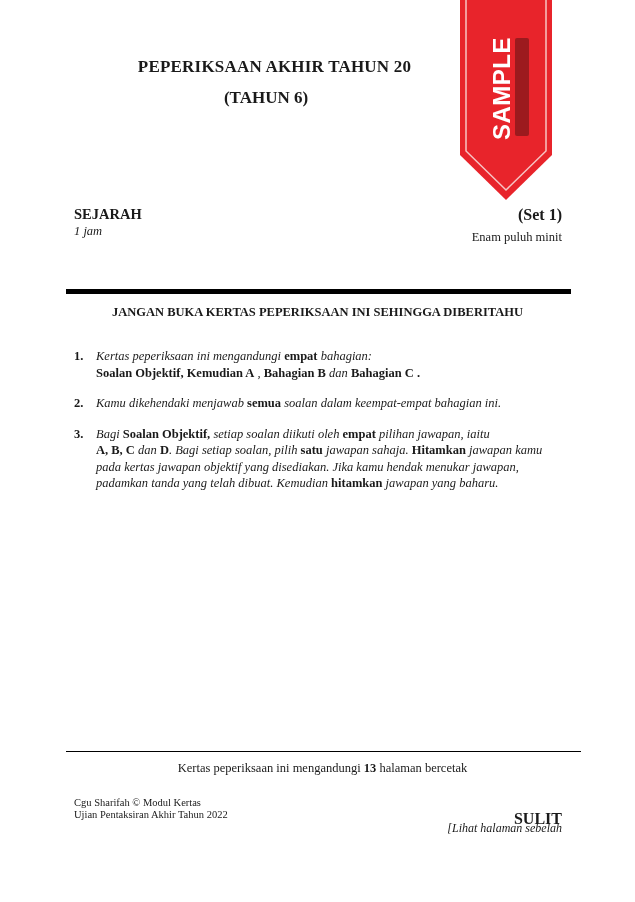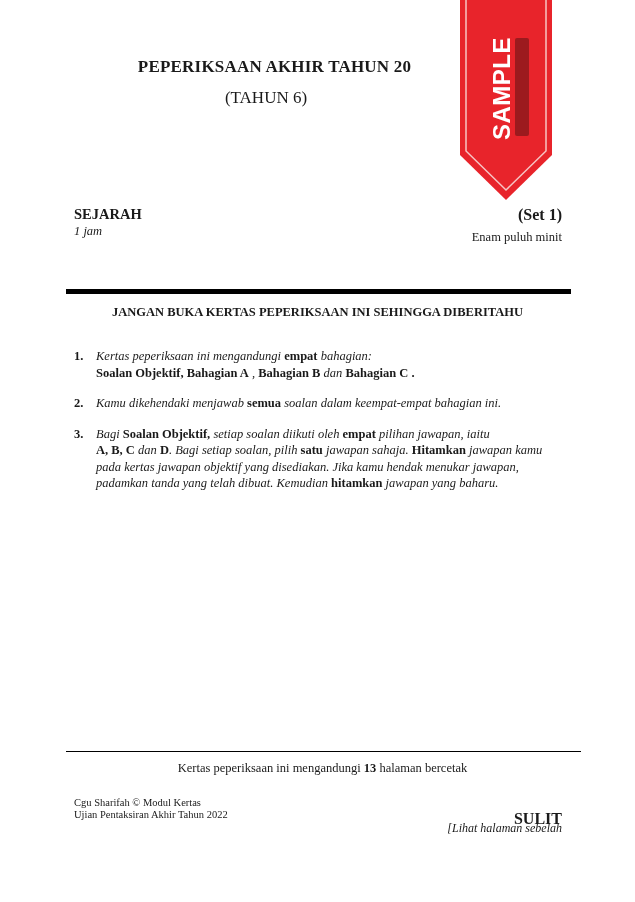--- a/index.html
+++ b/index.html
@@ -3,21 +3,21 @@
   <meta charset="utf-8">
   <style>
     html, body { margin: 0; padding: 0; }
     body {
       width: 635px; height: 902px; background: #ffffff; position: relative; overflow: hidden;
       font-family: "Liberation Serif", "DejaVu Serif", serif; color: #1a1a1a;
     }
     .abs { position: absolute; }
     .title1 { top: 57px; left: 0; width: 539px; text-align: center; font-weight: bold; font-size: 17px; letter-spacing: 0.2px; padding-left: 10px; box-sizing: border-box; }
     .title1 span { display: inline-block; }
-    .title2 { top: 88px; left: 0; width: 522px; text-align: center; font-weight: normal; font-size: 17px; padding-left: 10px; box-sizing: border-box; }
+    .title2 { top: 88px; left: 0; width: 522px; text-align: center; font-weight: bold; font-size: 17px; padding-left: 10px; box-sizing: border-box; }
     .subject { top: 206px; left: 74px; font-weight: bold; font-size: 14.5px; }
     .duration { top: 224px; left: 74px; font-size: 12.5px; font-style: italic; }
     .set { top: 206px; right: 73px; font-weight: bold; font-size: 16px; text-align: right; }
     .duration-words { top: 224px; right: 73px; font-size: 12.5px; text-align: right; margin-top: 6px; }
     .thick-rule { top: 289px; left: 66px; width: 505px; height: 5px; background: #000; }
     .warning { top: 305px; left: 0; width: 635px; text-align: center; font-weight: bold; font-size: 12.5px; padding-left: 0; box-sizing: border-box; }
     .instructions { top: 348px; left: 74px; width: 495px; font-size: 12.5px; line-height: 16.5px; }
     .instr-item { display: flex; margin-bottom: 14px; }
     .instr-num { width: 22px; flex: none; font-weight: bold; }
     .instr-body { flex: 1; }
@@ -42,21 +42,21 @@
 <div class="abs duration">1 jam</div>
 <div class="abs set">(Set 1)</div>
 <div class="abs duration-words">Enam puluh minit</div>
 
 <div class="abs thick-rule"></div>
 <div class="abs warning">JANGAN BUKA KERTAS PEPERIKSAAN INI SEHINGGA DIBERITAHU</div>
 
 <div class="abs instructions" id="instructions">
   <div class="instr-item">
     <span class="instr-num">1.</span>
-    <span class="instr-body"><i>Kertas peperiksaan ini mengandungi </i><b>empat</b><i> bahagian:</i><br><b>Soalan Objektif, Bahagian A</b><i> , </i><b>Bahagian B</b><i> dan </i><b>Bahagian C .</b></span>
+    <span class="instr-body"><i>Kertas peperiksaan ini mengandungi </i><b>empat</b><i> bahagian:</i><br><b>Soalan Objektif, Kemudian A</b><i> , </i><b>Bahagian B</b><i> dan </i><b>Bahagian C .</b></span>
   </div>
   <div class="instr-item">
     <span class="instr-num">2.</span>
     <span class="instr-body"><i>Kamu dikehendaki menjawab </i><b>semua</b><i> soalan dalam keempat-empat bahagian ini.</i></span>
   </div>
   <div class="instr-item">
     <span class="instr-num">3.</span>
     <span class="instr-body"><i>Bagi </i><b>Soalan Objektif,</b><i> setiap soalan diikuti oleh </i><b>empat</b><i> pilihan jawapan, iaitu</i><br><b>A, B, C</b><i> dan </i><b>D</b><i>. Bagi setiap soalan, pilih </i><b>satu</b><i> jawapan sahaja. </i><b>Hitamkan</b><i> jawapan kamu pada kertas jawapan objektif yang disediakan. Jika kamu hendak menukar jawapan, padamkan tanda yang telah dibuat. Kemudian </i><b>hitamkan</b><i> jawapan yang baharu.</i></span>
   </div>
 </div>

